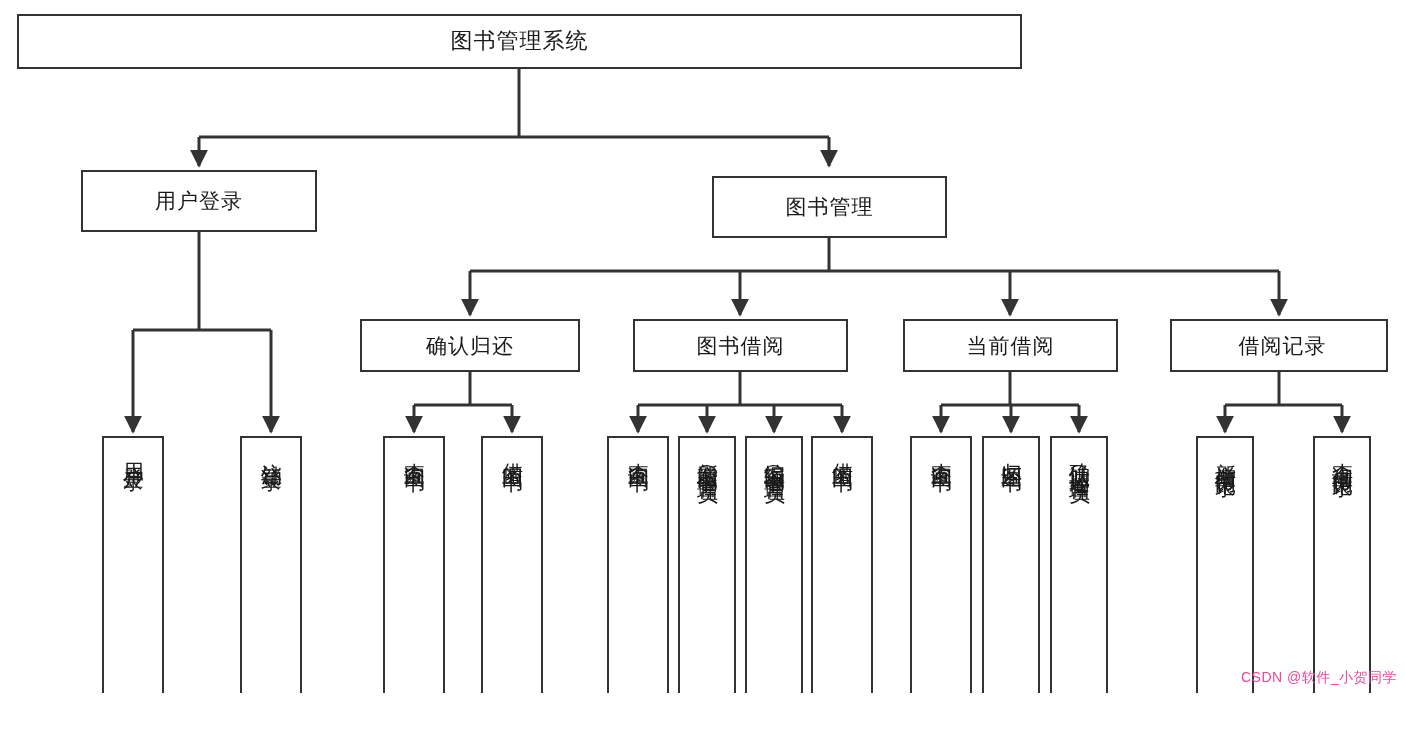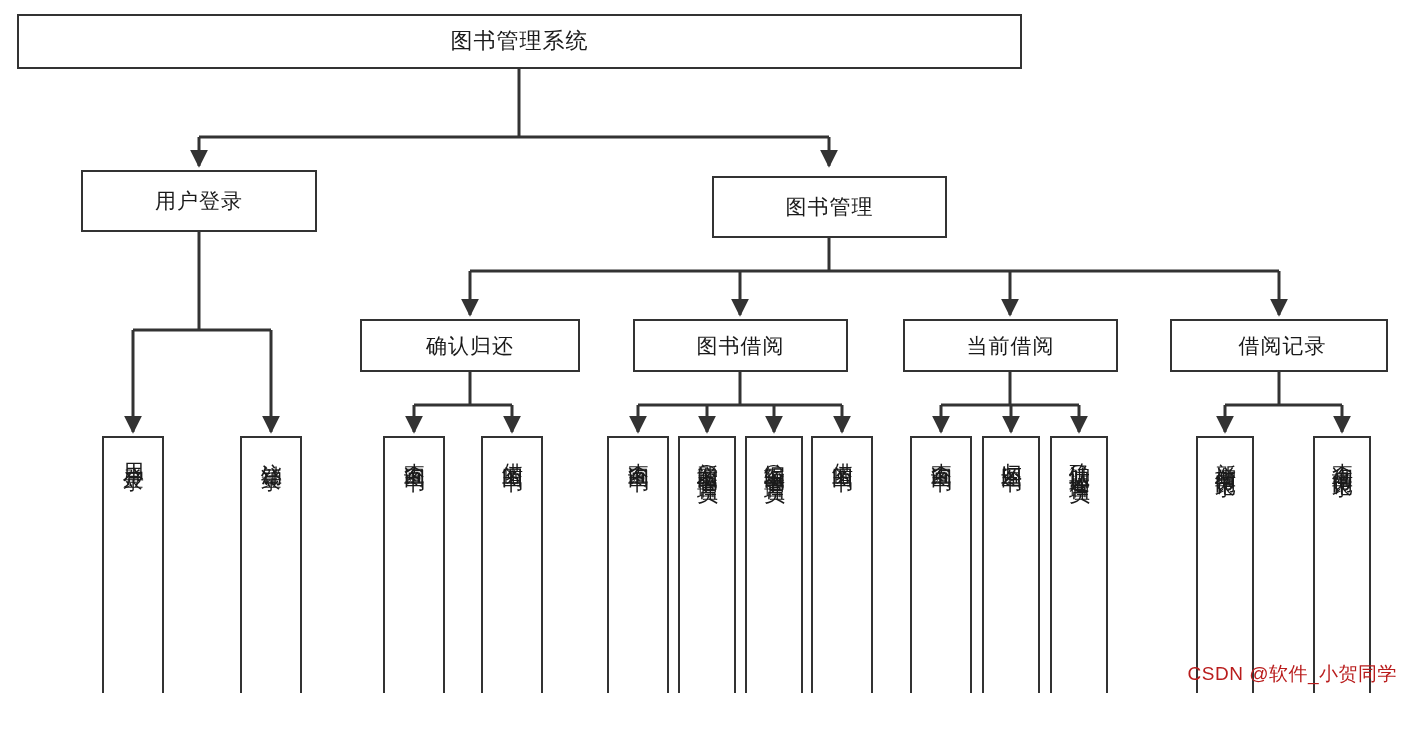--- a/index.html
+++ b/index.html
@@ -55,22 +55,22 @@
     font-size: 21px;
     line-height: 1.18;
     letter-spacing: 3px;
     white-space: nowrap;
     color: #1a1a1a;
   }
   #watermark {
     position: absolute;
     right: 8px;
     bottom: 6px;
-    font-size: 19px;
-    color: #b91c1c;
+    font-size: 14px;
+    color: #ec4899;
     letter-spacing: 0.5px;
     white-space: nowrap;
     user-select: none;
   }
 </style>
 </head>
 <body>
 
 <div id="diagram-root">
 

